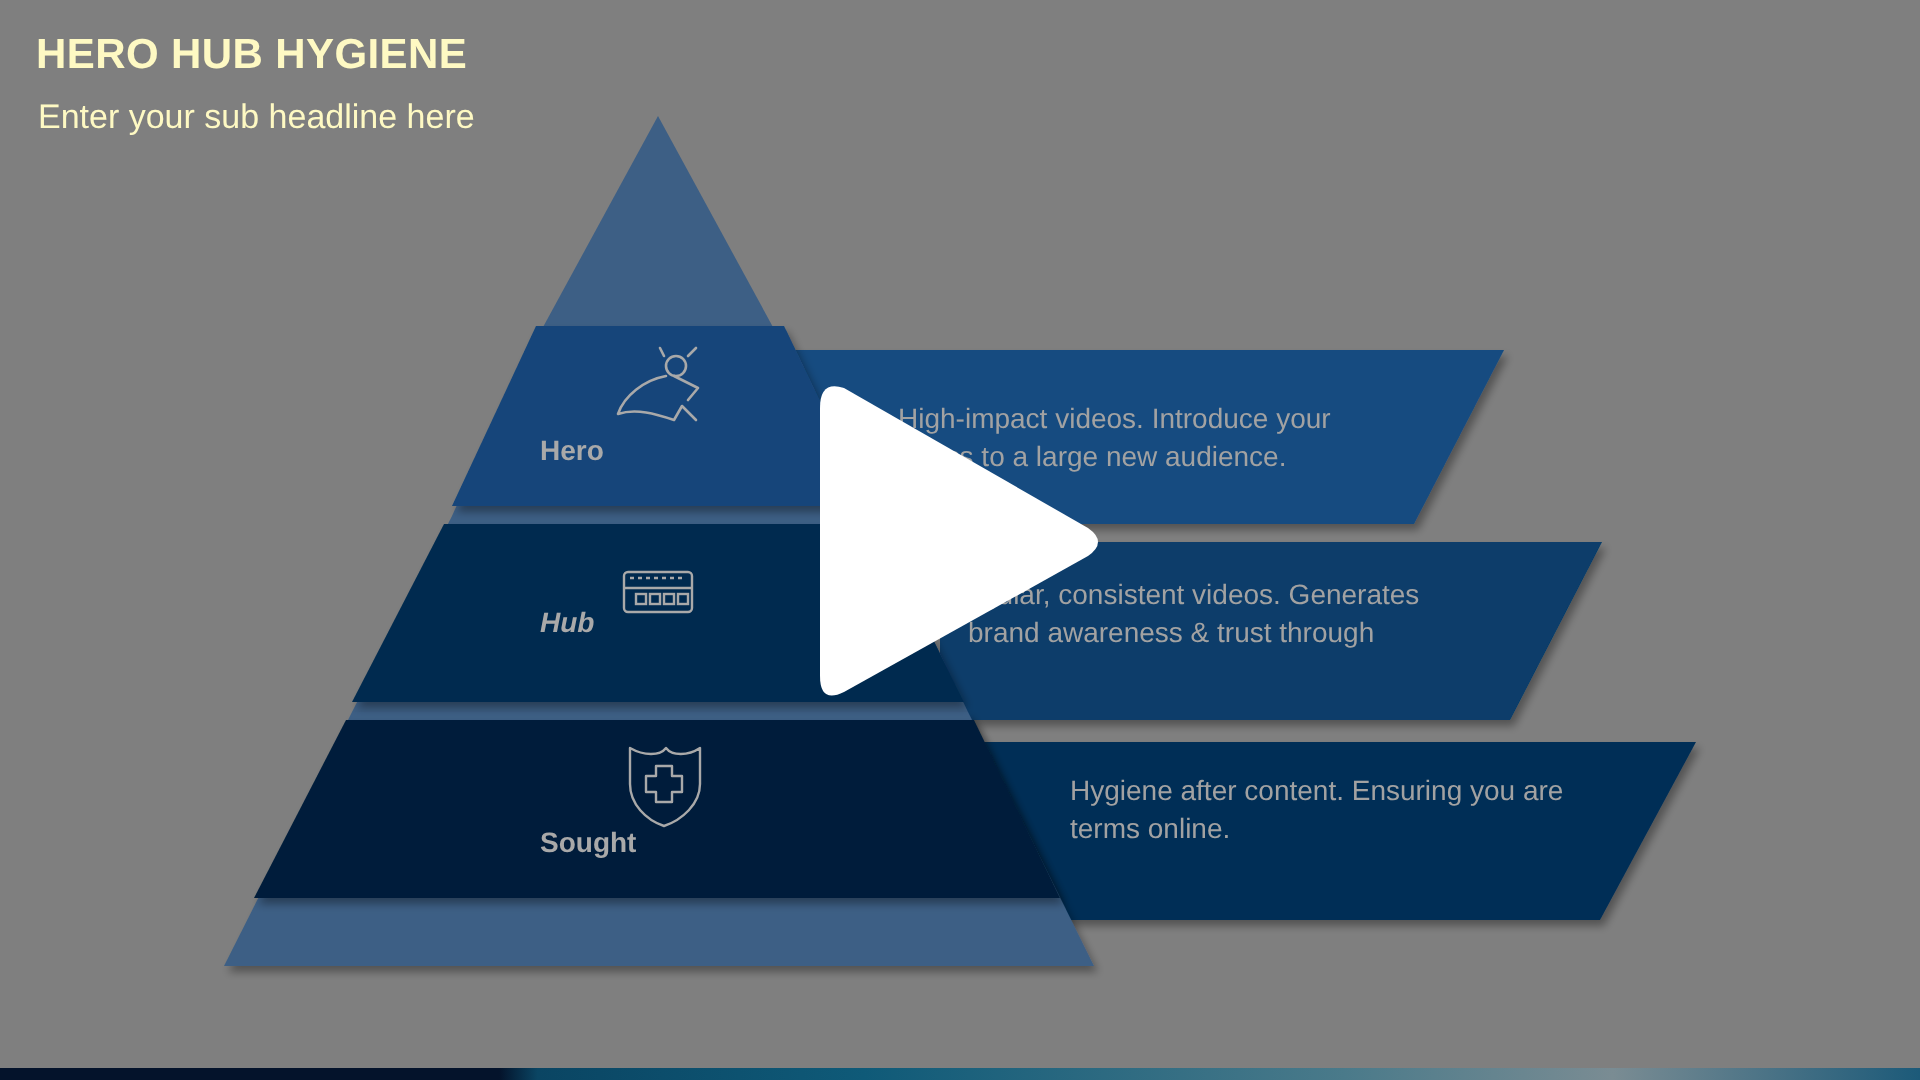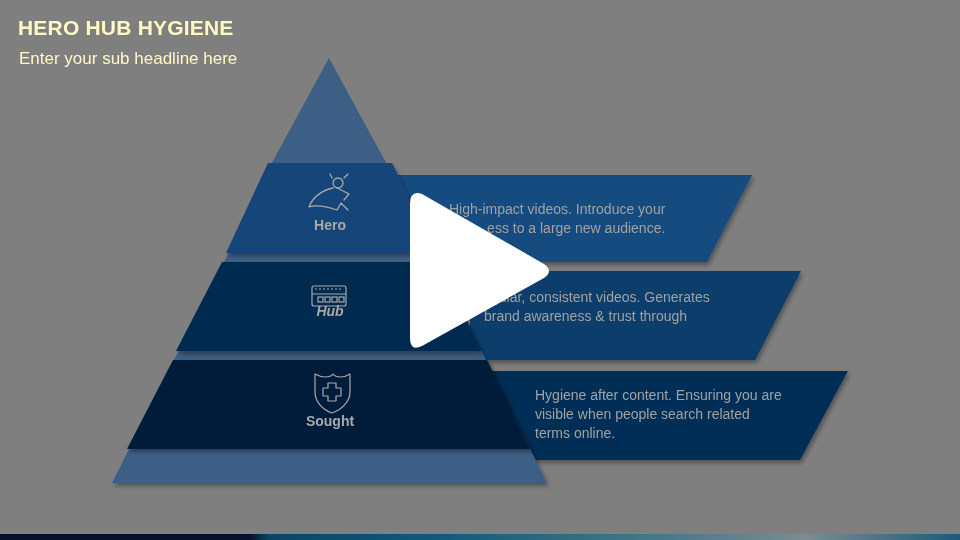--- a/index.html
+++ b/index.html
@@ -1,20 +1,20 @@
 <!DOCTYPE html>
 <html><head>
 <meta charset="utf-8">
 <style>
   html,body{margin:0;padding:0;}
   body{width:960px;height:540px;overflow:hidden;background:#7f7f7f;position:relative;font-family:"Liberation Sans",sans-serif;}
   .title{position:absolute;left:18px;top:16px;font-size:21px;font-weight:bold;color:#fef9c3;letter-spacing:0.2px;}
   .subtitle{position:absolute;left:19px;top:49px;font-size:17px;color:#fef9c3;}
   svg.stage{position:absolute;left:0;top:0;}
-  .tier-label{position:absolute;font-size:14px;font-weight:bold;color:#a9a9a9;text-align:center;width:120px;}
+  .tier-label{position:absolute;font-size:14px;font-weight:bold;color:#a9a9a9;text-align:left;width:120px;}
   .banner-text{position:absolute;font-size:14px;color:#a2a2a2;line-height:19px;}
   .play{position:absolute;left:408px;top:190px;}
   .bottom-bar{position:absolute;left:0;top:534px;width:960px;height:6px;background:linear-gradient(90deg,#04132b 0%,#04132b 26%,#0a4563 28%,#0f5a78 45%,#4a7a8a 70%,#7a8c93 84%,#1c5a79 100%);}
 </style>
 </head>
 <body>
 
 <div class="title">HERO HUB HYGIENE</div>
 <div class="subtitle">Enter your sub headline here</div>
 
@@ -57,31 +57,30 @@
   <g fill="none" stroke="#a9a9a9" stroke-width="1.2" stroke-linejoin="round">
     <path d="M315,374 C322,378 330,378 333,374 C336,378 344,378 350,374 L350,392 C350,402 341,410 332,413 C323,410 315,402 315,392 Z"></path>
     <path d="M328,383 L336,383 L336,388 L341,388 L341,396 L336,396 L336,401 L328,401 L328,396 L323,396 L323,388 L328,388 Z"></path>
   </g>
 </svg>
 
 <div class="tier-label" style="left:270px;top:217px;">Hero</div>
 <div class="tier-label" style="left:270px;top:303px;font-style:italic;">Hub</div>
 <div class="tier-label" style="left:270px;top:413px;">Sought</div>
 
-<div class="banner-text" style="left:449px;top:200px;text-align:right;">
+<div class="banner-text" style="left:449px;top:200px;">
   <div>High-impact videos. Introduce your</div>
   <div style="padding-left:16px;">ess to a large new audience.</div>
 </div>
 <div class="banner-text" style="left:484px;top:288px;">
   <div style="padding-left:7px;">gular, consistent videos. Generates</div>
   <div>brand awareness &amp; trust through</div>
 </div>
 <div class="banner-text" style="left:535px;top:386px;">
   <div>Hygiene after content. Ensuring you are</div>
-  <div>visible when people search related</div>
   <div>terms online.</div>
 </div>
 
 <svg class="play" width="146" height="162" viewBox="0 0 146 162">
   <path d="M14,4 Q2,0 2,14 L2,148 Q2,162 14,156 L136,88 Q146,81 136,74 Z" fill="#ffffff"></path>
 </svg>
 
 <div class="bottom-bar"></div>
 
 </body></html>

